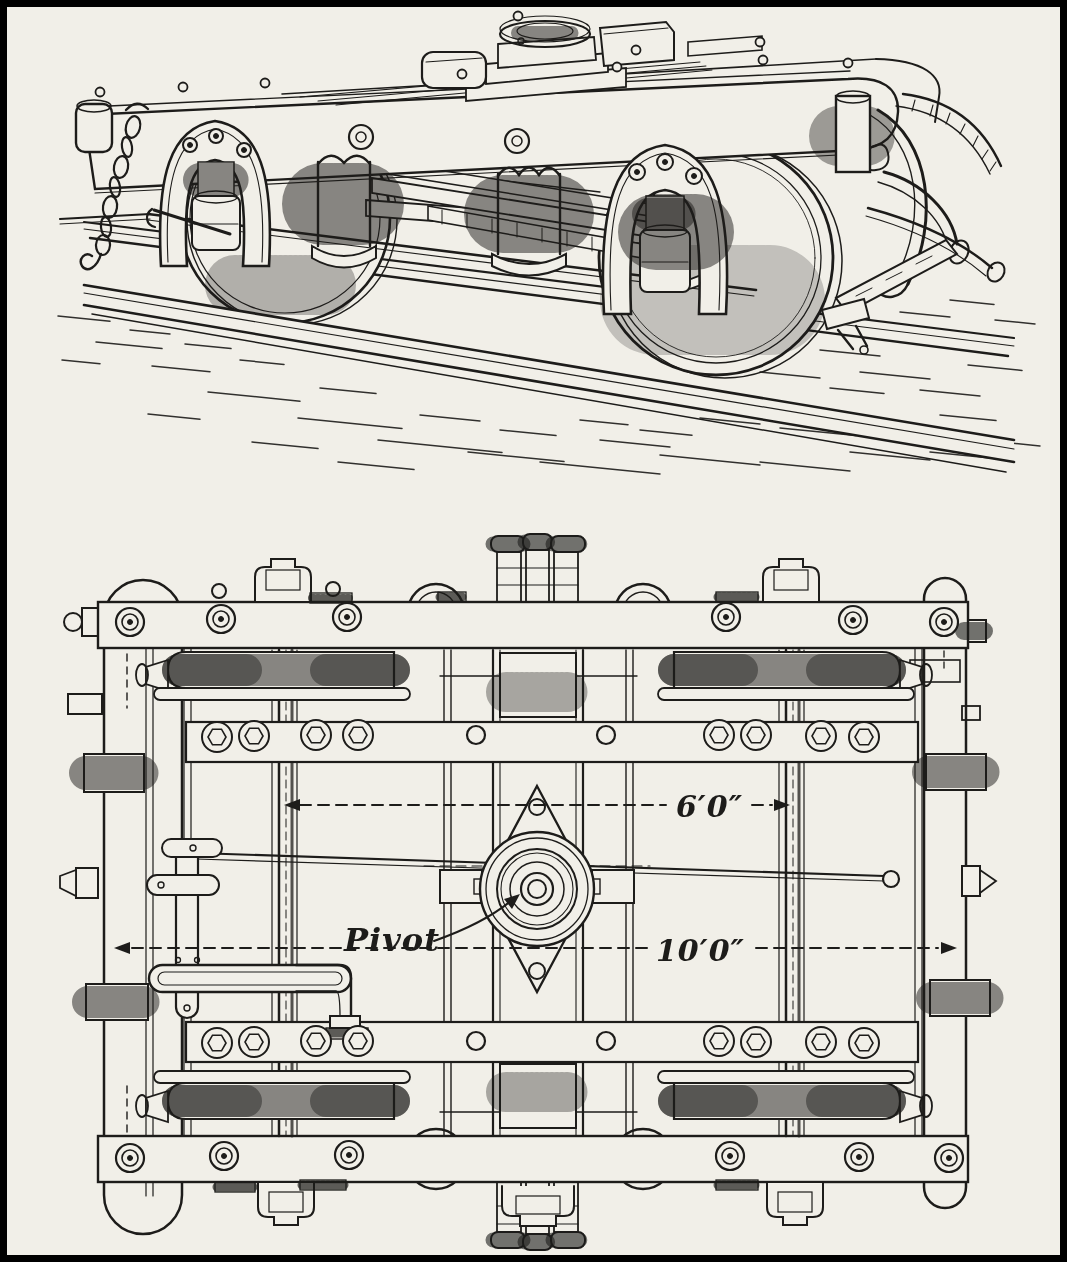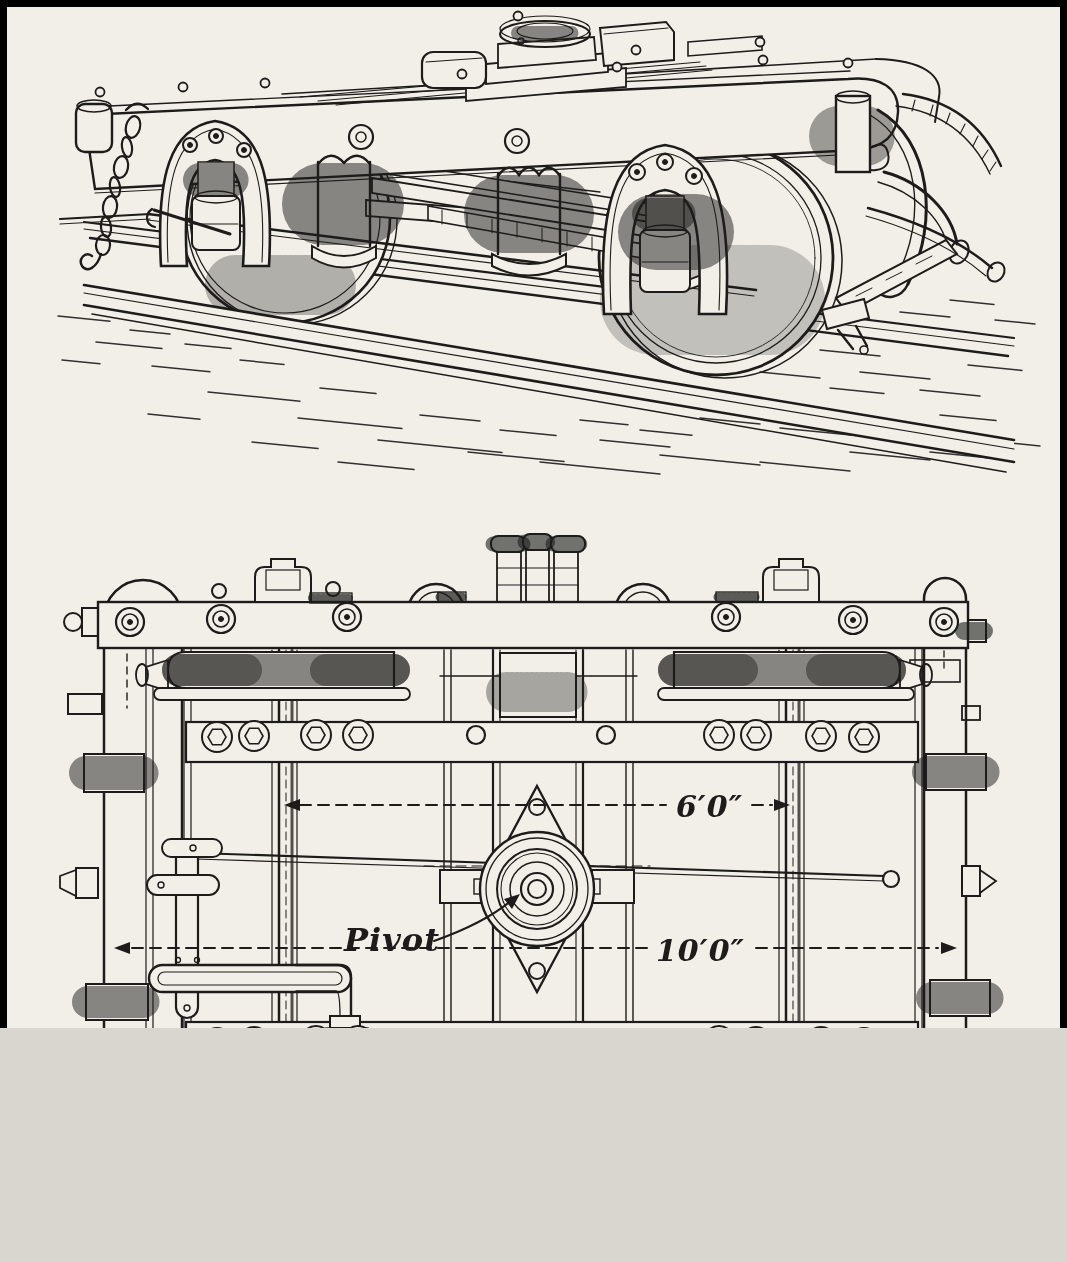--- a/index.html
+++ b/index.html
@@ -1,17 +1,17 @@
 <!DOCTYPE html>
 <html><head>
 <meta charset="utf-8">
 <title>Diagram</title>
 <style>
   html,body{margin:0;padding:0;background:#d8d6cf;}
-  .page{width:1067px;height:1028px;position:relative;overflow:hidden;
+  .page{width:1067px;height:1262px;position:relative;overflow:hidden;
         background:#f1efe8;font-family:"DejaVu Serif",serif;}
   svg{display:block}
   .lbl{font-family:"DejaVu Serif",serif;font-style:italic;font-weight:bold;
        fill:#1d1c1a;letter-spacing:1px;}
 </style>
 </head>
 <body>
 
 <div class="page">
 <svg width="1067" height="1262" viewBox="0 0 1067 1262">

